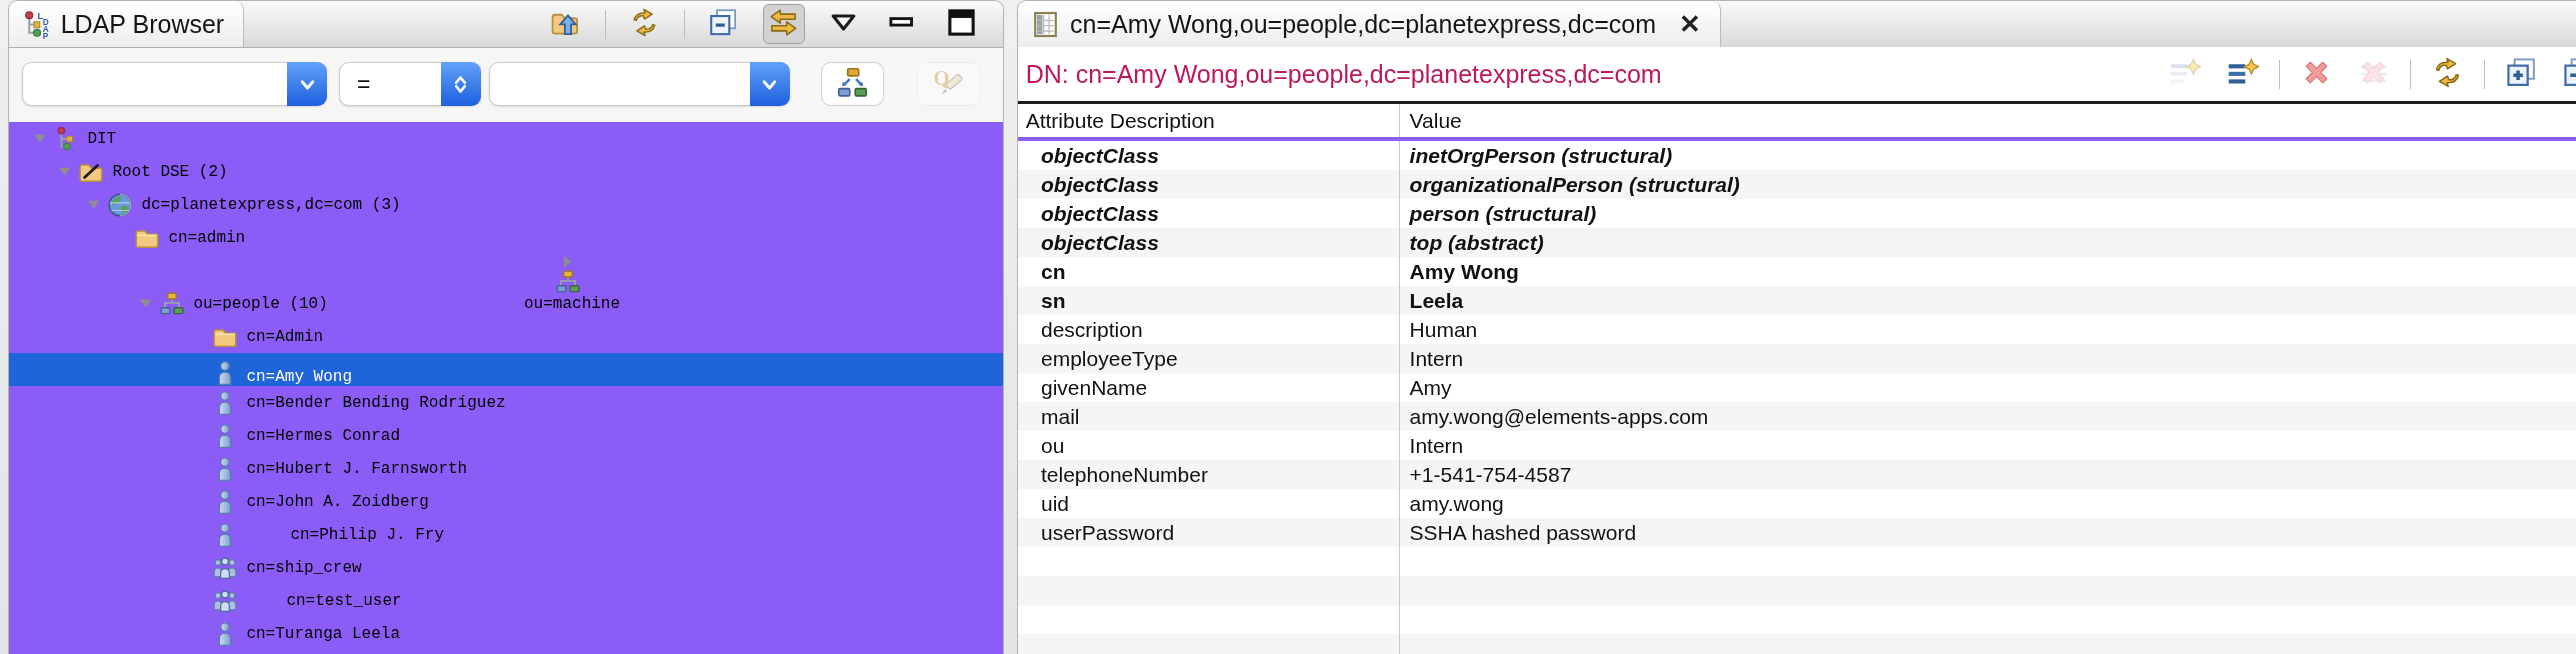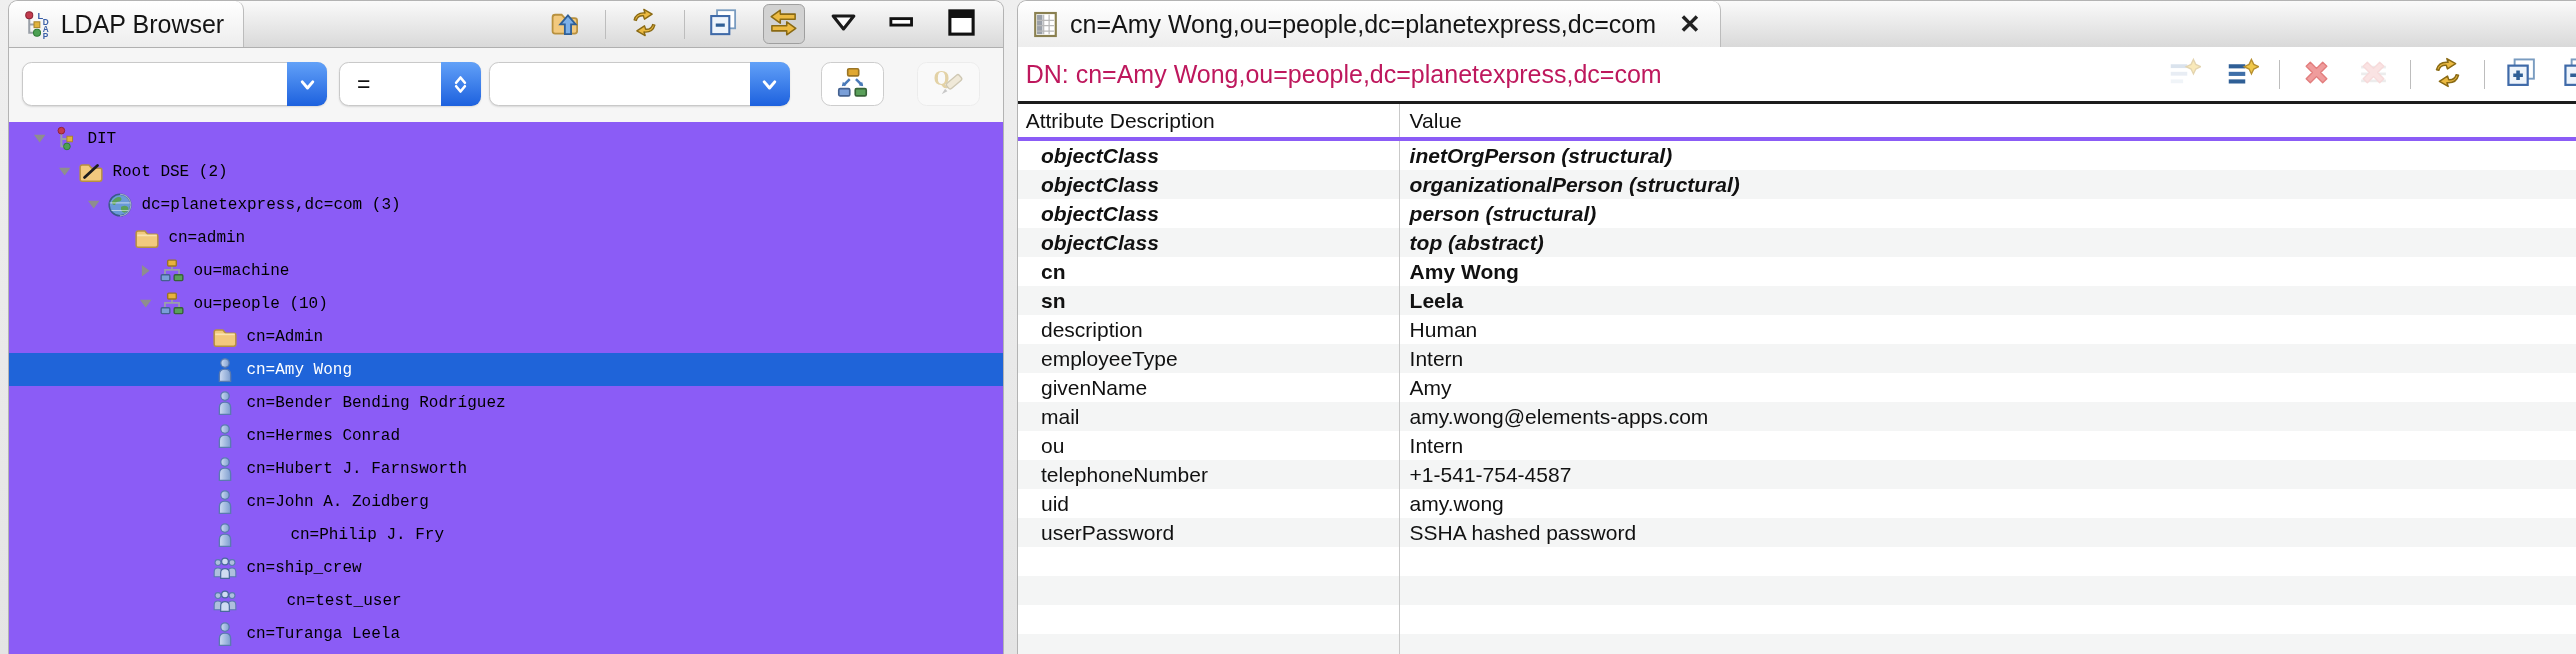--- a/index.html
+++ b/index.html
@@ -234,21 +234,21 @@
         </div>
         <div class="tree-row" style="padding-left: 125px;">
           <span class="ticn">
             <svg viewBox="0 0 24 24">
               <path d="M2 7.5 Q2 5.5 4 5.5 h6 l2.6 3 h8 Q22 8.5 22 10.5 v8 q0 2-2 2 H4 q-2 0-2-2 z" fill="#f2c97e" stroke="#b8913f" stroke-width="1.4"></path>
               <path d="M3 9.5 h18" stroke="#fae3ae" stroke-width="1.6"></path>
             </svg>
           </span>
           <span class="tlabel">cn=admin</span>
         </div>
-        <div class="tree-row" style="padding-left: 125px;">
+        <div class="tree-row" style="padding-left: 125px; flex-direction: column;">
           <span class="expander">
             <svg viewBox="0 0 16 16">
               <path d="M4 2 v12 l8-6 z" fill="#8e8e8e"></path>
             </svg>
           </span>
           <span class="ticn">
             <svg viewBox="0 0 24 24">
               <path d="M12 7 v4 M12 11 H5.5 v4 M12 11 h6.5 v4" stroke="#9aa0a8" stroke-width="1.6" fill="none"></path>
               <rect x="8" y="2" width="8" height="5.4" rx="1" fill="#e8b23c" stroke="#9a7424" stroke-width="1.3"></rect>
               <rect x="2" y="15.5" width="8" height="5.4" rx="1" fill="#7a9fd8" stroke="#44618f" stroke-width="1.3"></rect>
@@ -275,21 +275,21 @@
         </div>
         <div class="tree-row" style="padding-left: 203px;">
           <span class="ticn">
             <svg viewBox="0 0 24 24">
               <path d="M2 7.5 Q2 5.5 4 5.5 h6 l2.6 3 h8 Q22 8.5 22 10.5 v8 q0 2-2 2 H4 q-2 0-2-2 z" fill="#f2c97e" stroke="#b8913f" stroke-width="1.4"></path>
               <path d="M3 9.5 h18" stroke="#fae3ae" stroke-width="1.6"></path>
             </svg>
           </span>
           <span class="tlabel">cn=Admin</span>
         </div>
-        <div class="tree-row selected" style="padding-left: 203px;">
+        <div class="tree-row selected" style="padding-left: 203px; align-items: flex-end;">
           <span class="ticn">
             <svg viewBox="0 0 24 24">
               <defs>
                 <linearGradient id="pg" x1="0" y1="0" x2="1" y2="0">
                   <stop offset="0" stop-color="#cfdcf2"></stop>
                   <stop offset="1" stop-color="#7e9ecf"></stop>
                 </linearGradient>
               </defs>
               <circle cx="12" cy="5.6" r="3.9" fill="url(#pg)" stroke="#5a7ab0" stroke-width="1.2"></circle>
               <path d="M6.8 22.5 v-6.2 q0-5.1 5.2-5.1 t5.2 5.1 v6.2 z" fill="url(#pg)" stroke="#5a7ab0" stroke-width="1.2"></path>

